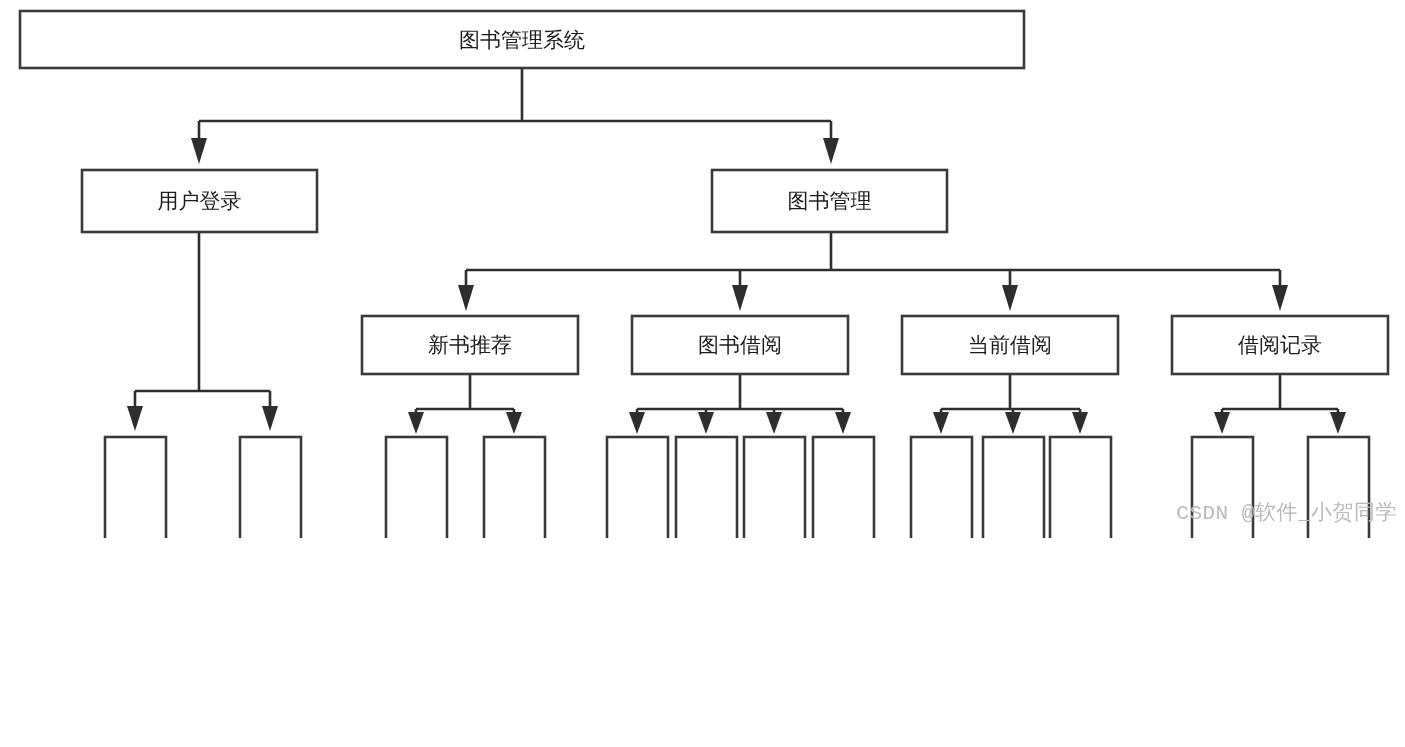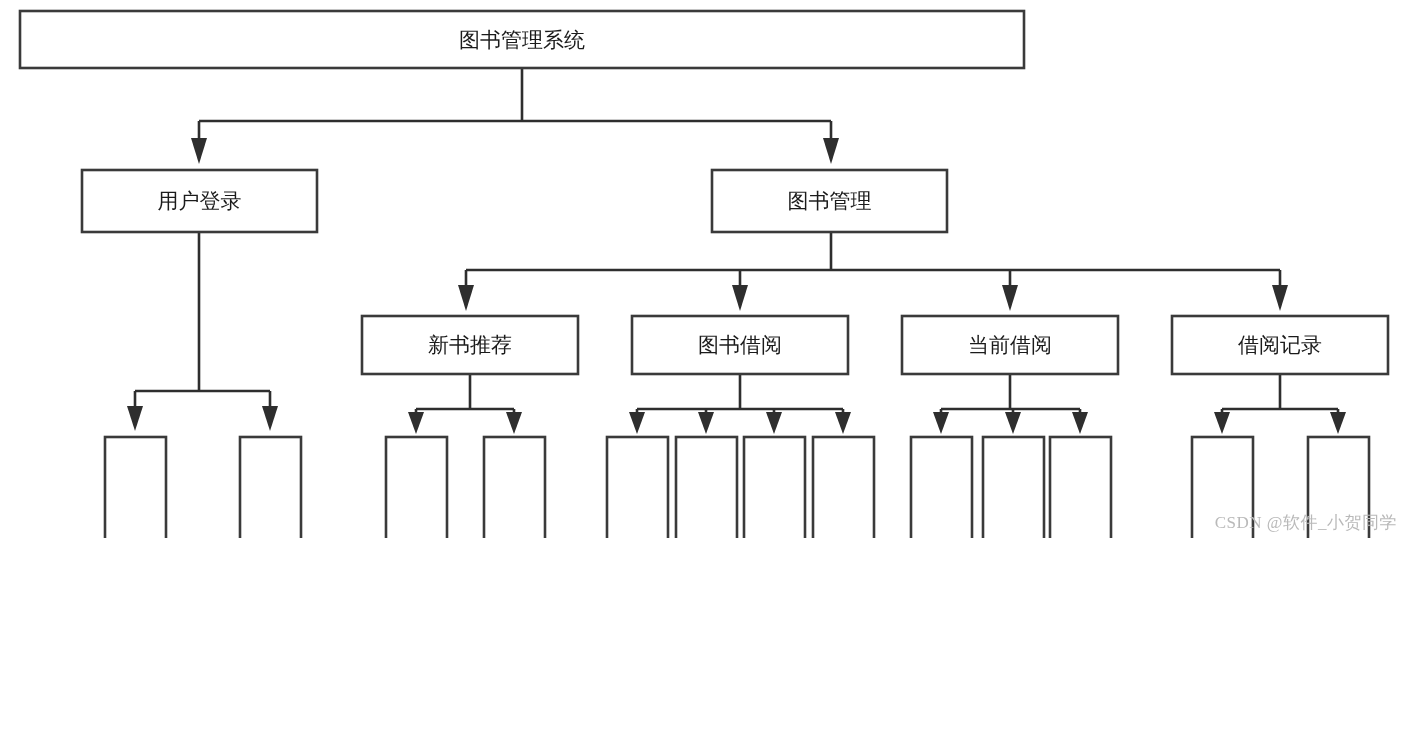--- a/index.html
+++ b/index.html
@@ -59,23 +59,23 @@
     font-size: 20px;
     line-height: 1.06;
     color: #1b1b1b;
     letter-spacing: 1px;
     white-space: nowrap;
     pointer-events: none;
   }
   .watermark {
     position: absolute;
     right: 8px;
-    bottom: 4px;
-    font-family: Liberation Serif, serif;
-    font-size: 17px;
+    bottom: 12px;
+    font-family: Liberation Mono, monospace;
+    font-size: 21px;
     color: #b9b9b9;
     letter-spacing: 0.5px;
     user-select: none;
   }
 </style>
 </head>
 <body>
 
 <div id="diagram-root">
 

